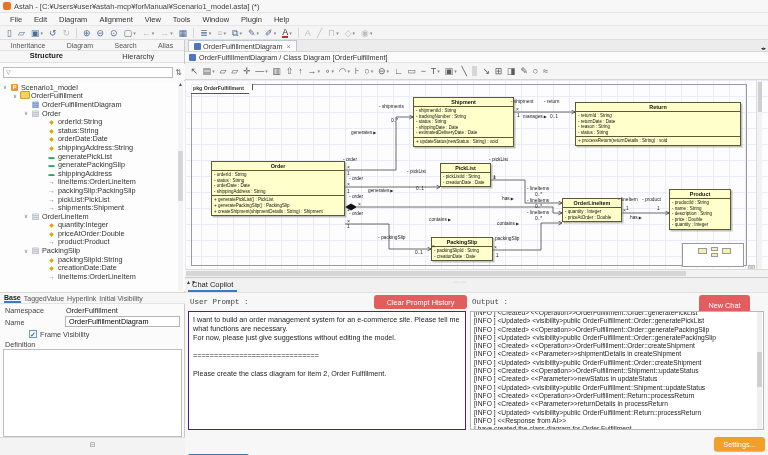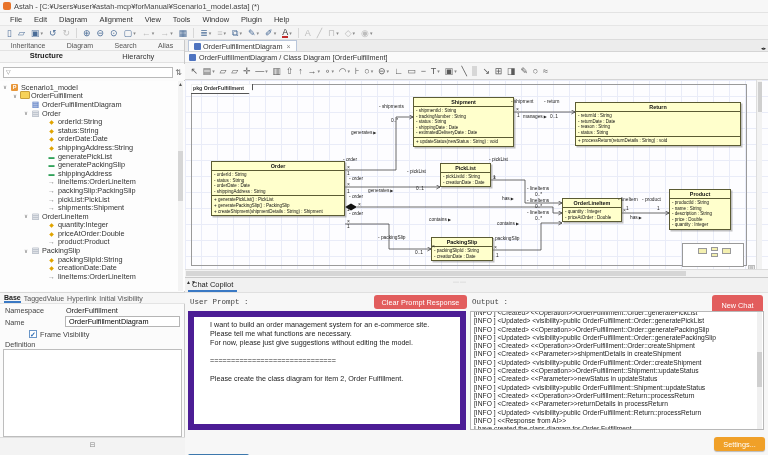--- a/index.html
+++ b/index.html
@@ -99,22 +99,22 @@
 
   
   #chat{position:absolute;left:0;top:237px;width:583px;height:178px;background:#f7f7f7;border-top:1px solid #c9c9c9;}
   #chathead{position:absolute;left:0;top:0;width:583px;height:15px;background:#f1f1f1;border-bottom:1px solid #e0e0e0;}
   #chattab{position:absolute;left:3px;top:2px;font-size:7.5px;color:#222;border-bottom:2px solid #3a79c4;padding:0 4px 1px 4px;}
   #chatarrows{position:absolute;left:1px;top:1px;font-size:5px;color:#333;}
   #chatgrip{position:absolute;left:268px;top:0px;font-size:6px;color:#aaa;letter-spacing:1px;}
   .chatlabel{position:absolute;font-size:7.5px;color:#444;font-family:Liberation Mono, monospace;}
   .redbtn{position:absolute;background:#e25d5d;color:#fff;font-size:7.3px;border:none;border-radius:3px;text-align:center;font-family:"Liberation Sans",sans-serif;}
   #clearbtn{left:189px;top:17px;width:93px;height:14px;}
-  #newchatbtn{left:527px;top:17px;width:51px;height:20px;text-align:center;}
-  #promptbox{position:absolute;left:3px;top:33px;width:278px;height:119px;background:#fff;border:6px solid #4c1d95;font-size:7.2px;line-height:9px;padding:3px 16px;white-space:pre-wrap;color:#222;overflow:hidden;}
+  #newchatbtn{left:514px;top:17px;width:51px;height:20px;text-align:center;}
+  #promptbox{position:absolute;left:3px;top:33px;width:278px;height:119px;background:#fff;border:1px solid #4c1d95;font-size:7.2px;line-height:9px;padding:3px 4px;white-space:pre-wrap;color:#222;overflow:hidden;}
   #outputbox{position:absolute;left:285px;top:33px;width:294px;height:119px;background:#fff;border:1px solid #b8b8b8;font-size:6.7px;color:#222;padding:2px 3px;overflow:hidden;}
   #outputlist{margin-top:-5px;}
   .oline{line-height:8.3px;white-space:nowrap;overflow:hidden;}
   #outscroll{position:absolute;left:572px;top:34px;width:5px;height:117px;background:#f0f0f0;}
   #outscroll .thumb{position:absolute;left:0;top:40px;width:5px;height:35px;background:#cfcfcf;}
   #sendbtn{position:absolute;left:3px;top:176px;width:61px;height:14px;background:#3d78ad;color:#fff;font-size:7.3px;border:none;border-radius:2px;font-family:"Liberation Sans",sans-serif;}
   #settingsbtn{position:absolute;left:529px;top:159px;width:51px;height:14px;background:#f0a028;color:#fff;font-size:7.3px;border:none;border-radius:3px;box-shadow:0 1px 1px rgba(0,0,0,.25);font-family:"Liberation Sans",sans-serif;}
   .splitarrows{font-size:5px;color:#222;margin-left:auto;margin-right:2px;}
 </style>
 </head>
@@ -671,21 +671,21 @@
         <div class="thumb"></div>
       </div>
 
     <div id="chat">
       <div id="chathead">
         <span id="chatarrows">▲▼</span>
         <span id="chattab">Chat Copilot</span>
         <span id="chatgrip">⋯⋯</span>
       </div>
       <span class="chatlabel" style="left:5px;top:20px">User Prompt :</span>
-      <button id="clearbtn" class="redbtn">Clear Prompt Response</button>
+      <button id="clearbtn" class="redbtn">Clear Prompt History</button>
       <div id="promptbox">I want to build an order management system for an e-commerce site. Please tell me what functions are necessary.
 For now, please just give suggestions without editing the model.
 
 ==============================
 
 Please create the class diagram for item 2, Order Fulfillment.</div>
       <button id="sendbtn">Send Prompt</button>
       <span class="chatlabel" style="left:287px;top:20px">Output :</span>
       <button id="newchatbtn" class="redbtn">New Chat</button>
       <div id="outputbox">

